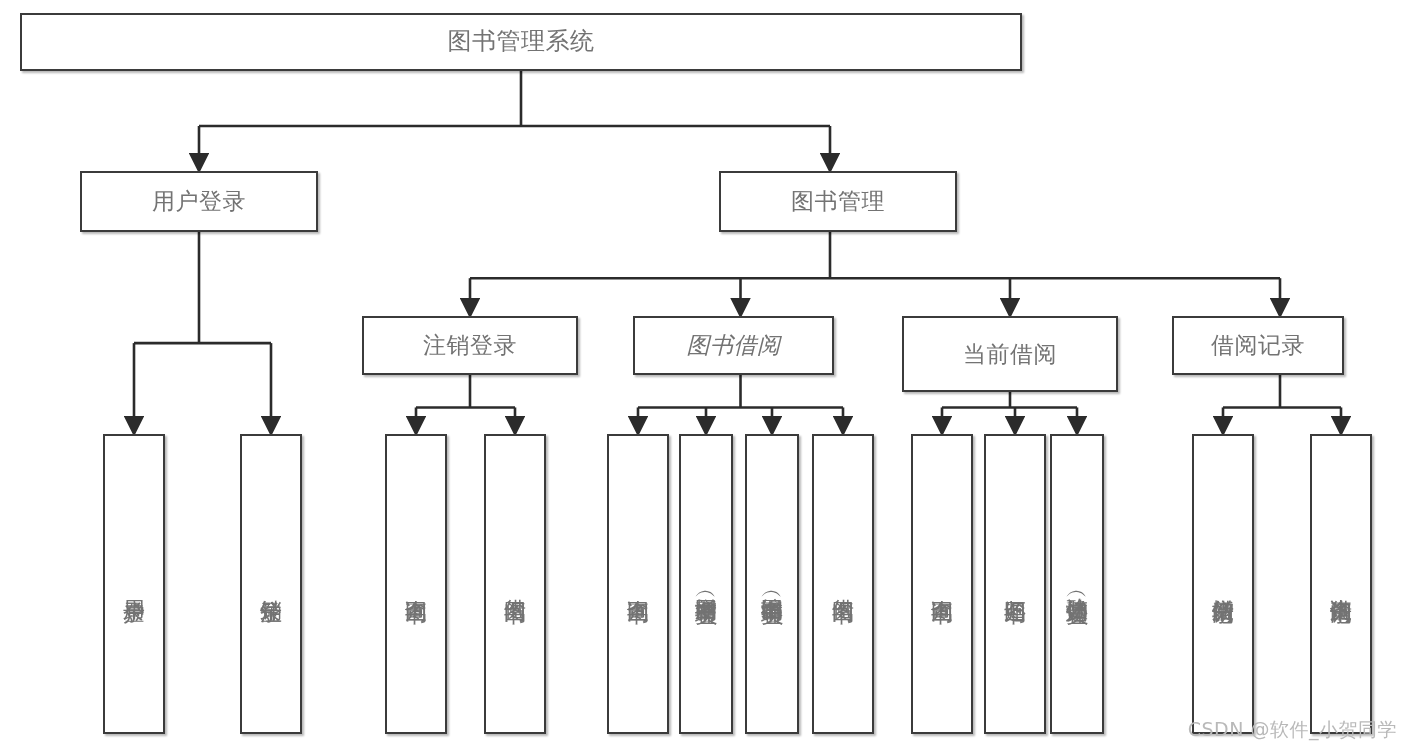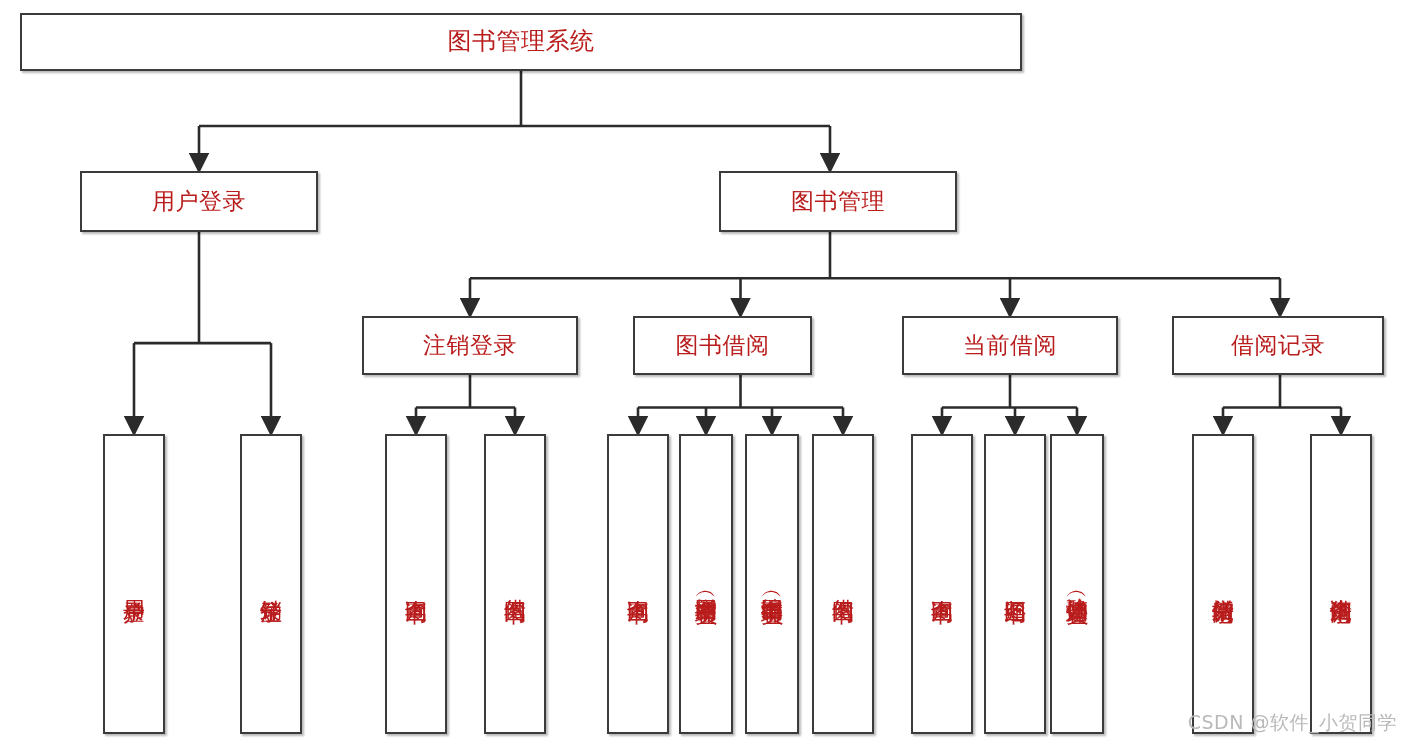--- a/index.html
+++ b/index.html
@@ -34,21 +34,21 @@
     display: flex;
     align-items: center;
     justify-content: center;
     color: #4a4a4a;
     z-index: 2;
   }
   .node .lbl {
     display: block;
     text-align: center;
     line-height: 1.05;
-    color: #b91c1c;
+    color: #737373;
   }
   .node.horiz .lbl {
     font-size: 23px;
     letter-spacing: 0.5px;
     white-space: nowrap;
   }
   .node.root .lbl {
     font-size: 24px;
   }
   .node.leaf {
@@ -60,21 +60,21 @@
     text-orientation: upright;
     font-size: 22px;
     line-height: 1.18;
     letter-spacing: 1px;
     max-height: 272px;
     white-space: nowrap;
   }
   #watermark {
     position: absolute;
     right: 8px;
-    bottom: 11px;
+    bottom: 4px;
     font-size: 19px;
     color: #b9b9b9;
     letter-spacing: 0.5px;
     z-index: 5;
     white-space: nowrap;
     font-family: "DejaVu Sans", "Liberation Sans", sans-serif;
   }
 </style>
 </head>
 <body>
@@ -130,27 +130,27 @@
       </div>
       <div class="node horiz" style="left: 80px; top: 171px; width: 238px; height: 61px;">
         <span class="lbl">用户登录</span>
       </div>
       <div class="node horiz" style="left: 711px; top: 171px; width: 238px; height: 61px; margin-left: 8px;">
         <span class="lbl">图书管理</span>
       </div>
       <div class="node horiz" style="left: 362px; top: 316px; width: 216px; height: 59px;">
         <span class="lbl">注销登录</span>
       </div>
-      <div class="node horiz" style="left: 633px; top: 316px; width: 179px; height: 59px;">
+      <div class="node horiz" style="left: 633px; top: 316px; width: 201px; height: 59px; font-style: italic;">
         <span class="lbl">图书借阅</span>
       </div>
-      <div class="node horiz" style="left: 902px; top: 316px; width: 216px; height: 59px;">
+      <div class="node horiz" style="left: 902px; top: 316px; width: 216px; height: 76px;">
         <span class="lbl">当前借阅</span>
       </div>
-      <div class="node horiz" style="left: 1172px; top: 316px; width: 212px; height: 59px;">
+      <div class="node horiz" style="left: 1172px; top: 316px; width: 172px; height: 59px;">
         <span class="lbl">借阅记录</span>
       </div>
       <div class="node leaf" style="left: 103px; top: 434px; width: 62px; height: 300px;">
         <span class="lbl">用户登录</span>
       </div>
       <div class="node leaf" style="left: 240px; top: 434px; width: 62px; height: 300px;">
         <span class="lbl">注销登录</span>
       </div>
       <div class="node leaf" style="left: 385px; top: 434px; width: 62px; height: 300px;">
         <span class="lbl">查询图书</span>

